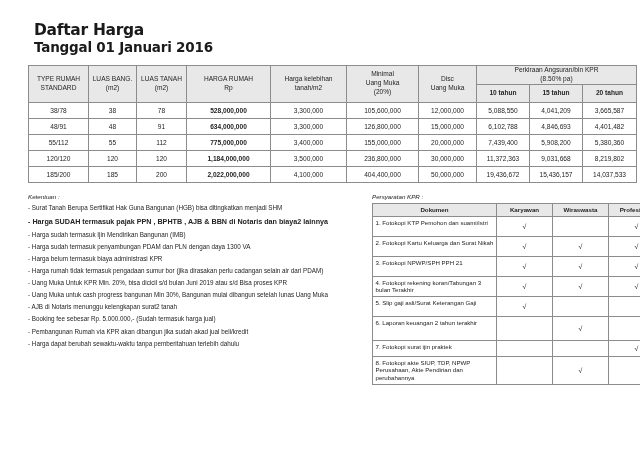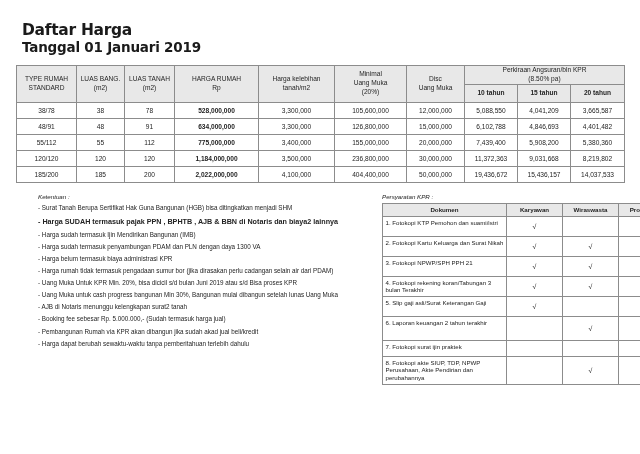--- a/index.html
+++ b/index.html
@@ -12,21 +12,21 @@
     height: 454px;
     font-family: "Liberation Sans", sans-serif;
     color: #1a1a1a;
     overflow: hidden;
   }
   .page {
     position: relative;
     width: 640px;
     height: 454px;
     box-sizing: border-box;
-    padding: 22px 14px 0 16px;
+    padding: 22px 14px 0 28px;
   }
 
   
   .title-block { margin: 0 0 9px 6px; }
   .title-main {
     font-size: 15.5px;
     font-weight: bold;
     letter-spacing: -0.3px;
     line-height: 1.12;
     font-family: "DejaVu Sans", sans-serif;
@@ -75,21 +75,20 @@
     color: #1d1d1d;
   }
   td.num-right { text-align: right; padding-right: 7px; }
   td.bold { font-weight: bold; }
 
   
   .lower {
     display: flex;
     margin-top: 10px;
     gap: 26px;
-    margin-left: 22px;
   }
   .notes { width: 318px; flex: none; }
   .notes-head {
     font-size: 6.2px;
     font-style: italic;
     margin-bottom: 3px;
     color: #222;
   }
   .note-line {
     font-size: 6.3px;
@@ -143,21 +142,21 @@
     font-size: 7px;
   }
 </style>
 </head>
 <body>
 
 <div class="page">
 
   <div class="title-block">
     <div class="title-main">Daftar Harga</div>
-    <div class="title-date">Tanggal 01 Januari 2019</div>
+    <div class="title-date">Tanggal 01 Januari 2016</div>
   </div>
 
   <table class="price">
     <colgroup>
       <col style="width:60px">
         <col style="width:48px">
         <col style="width:50px">
       <col style="width:84px">
         <col style="width:76px">
         <col style="width:72px">

